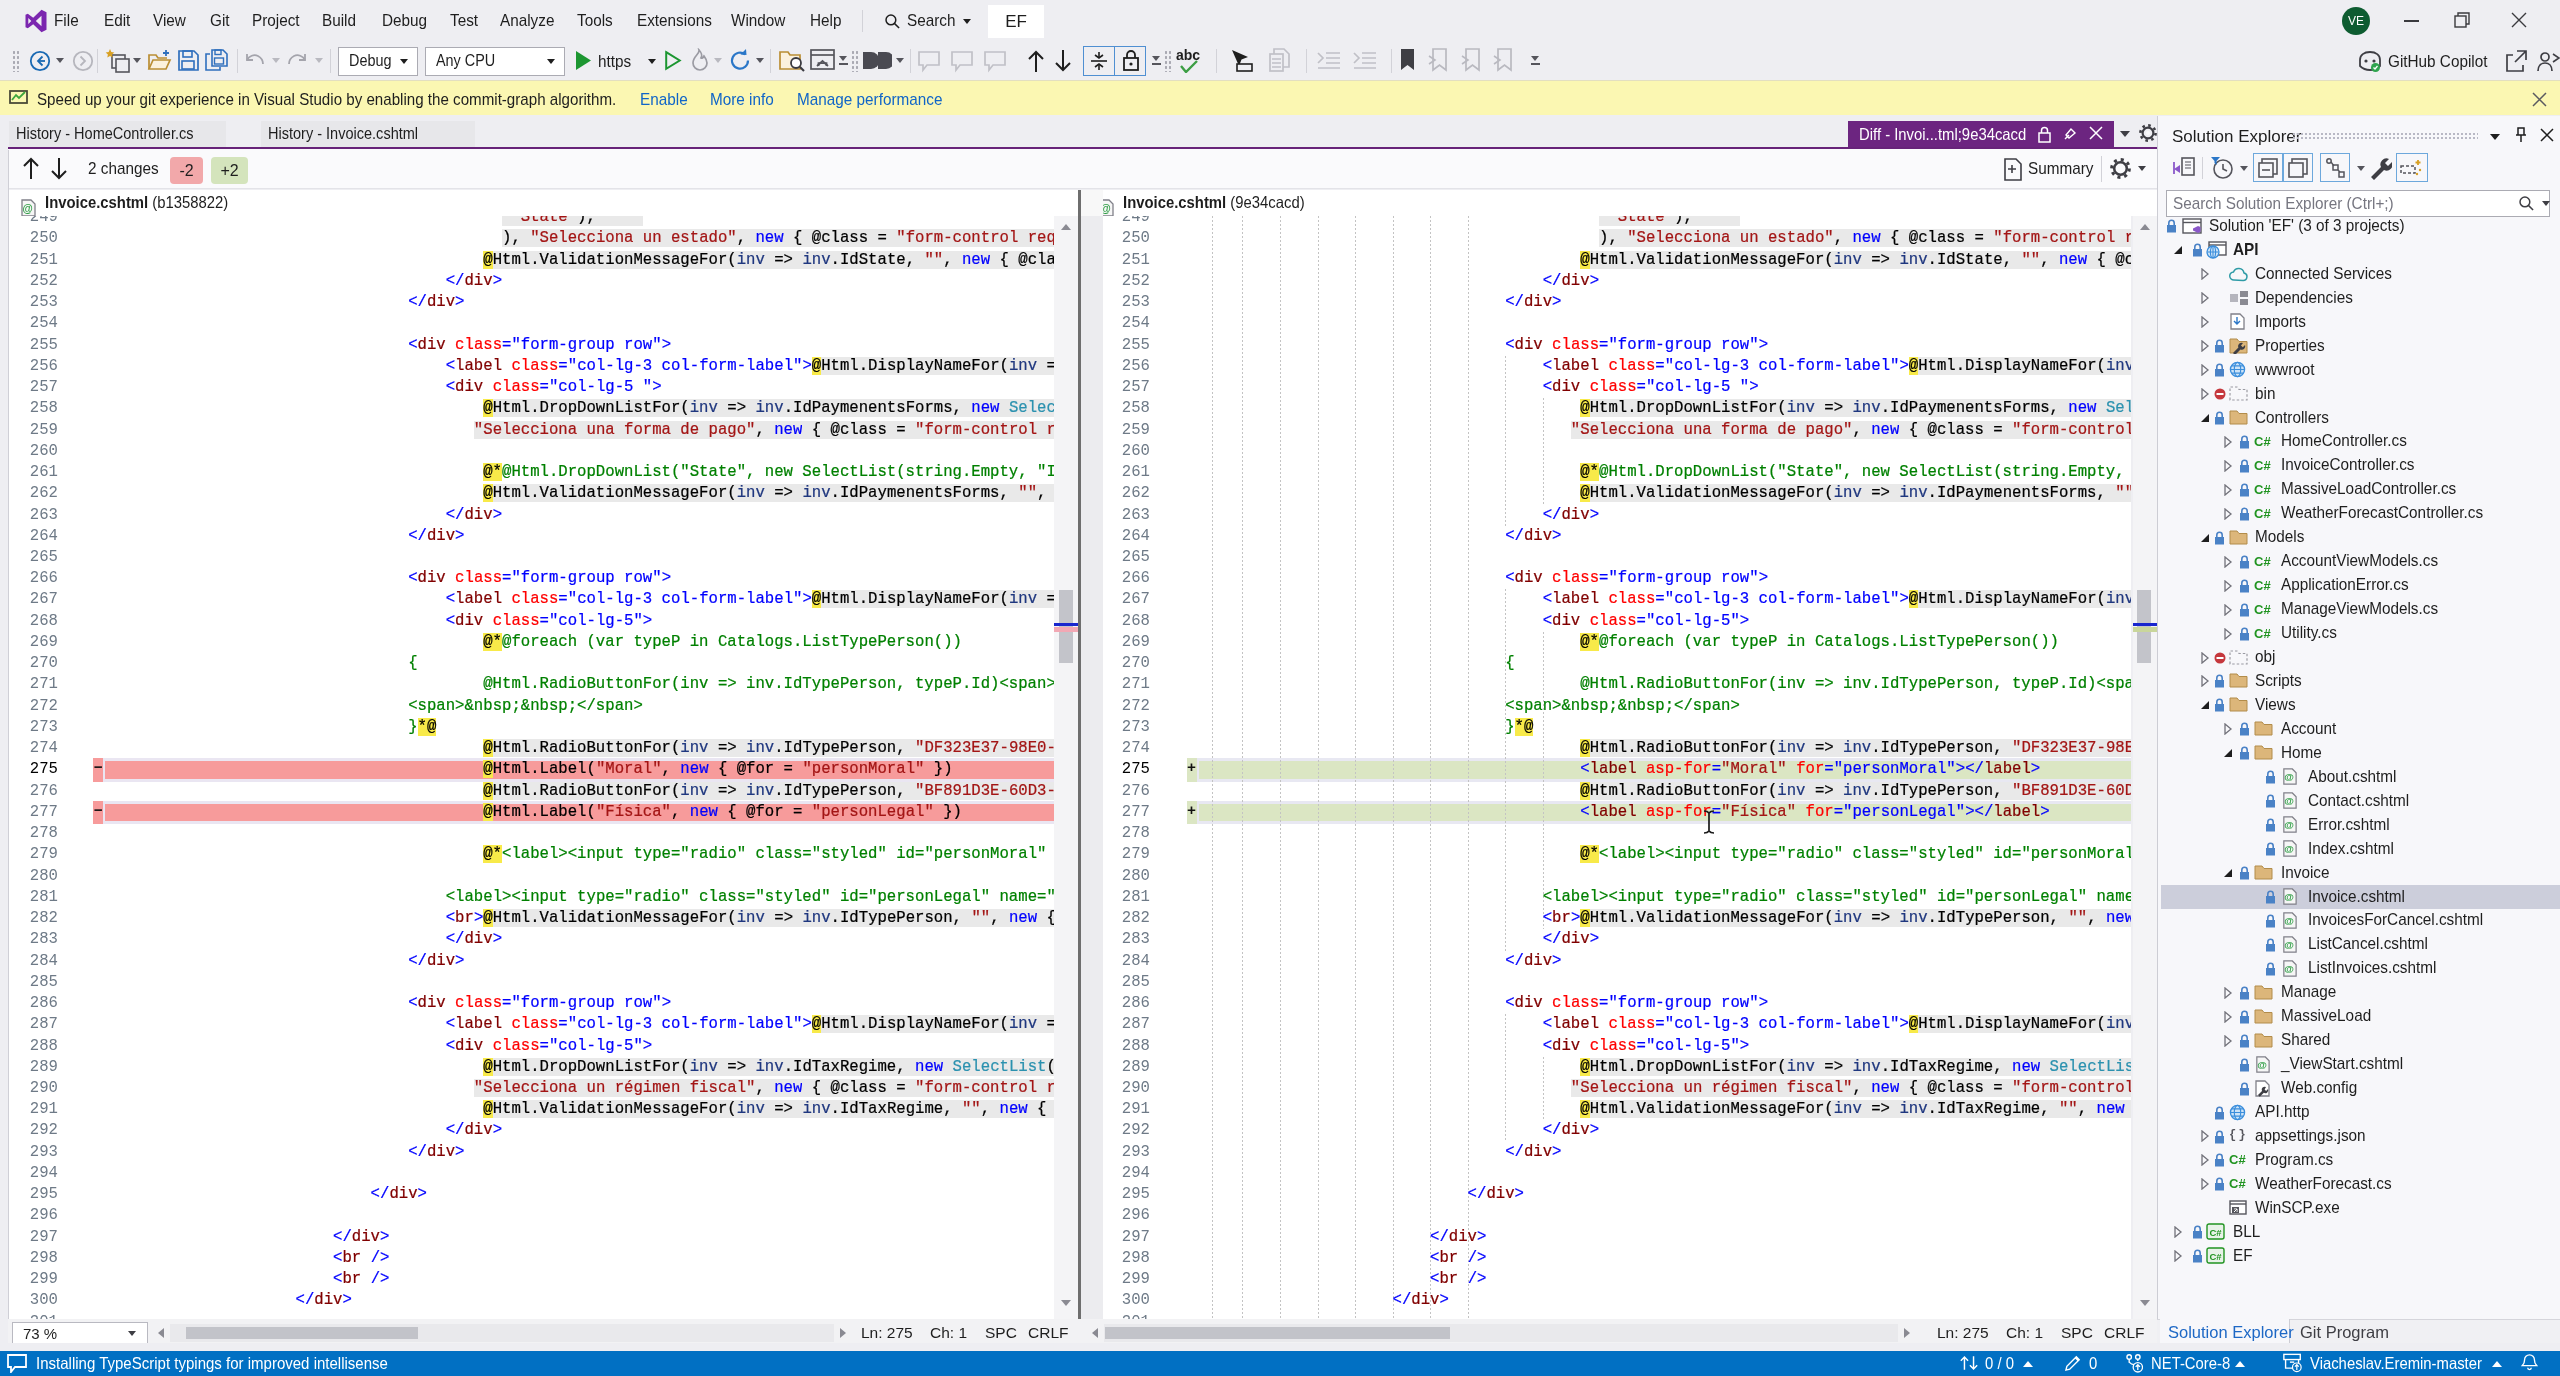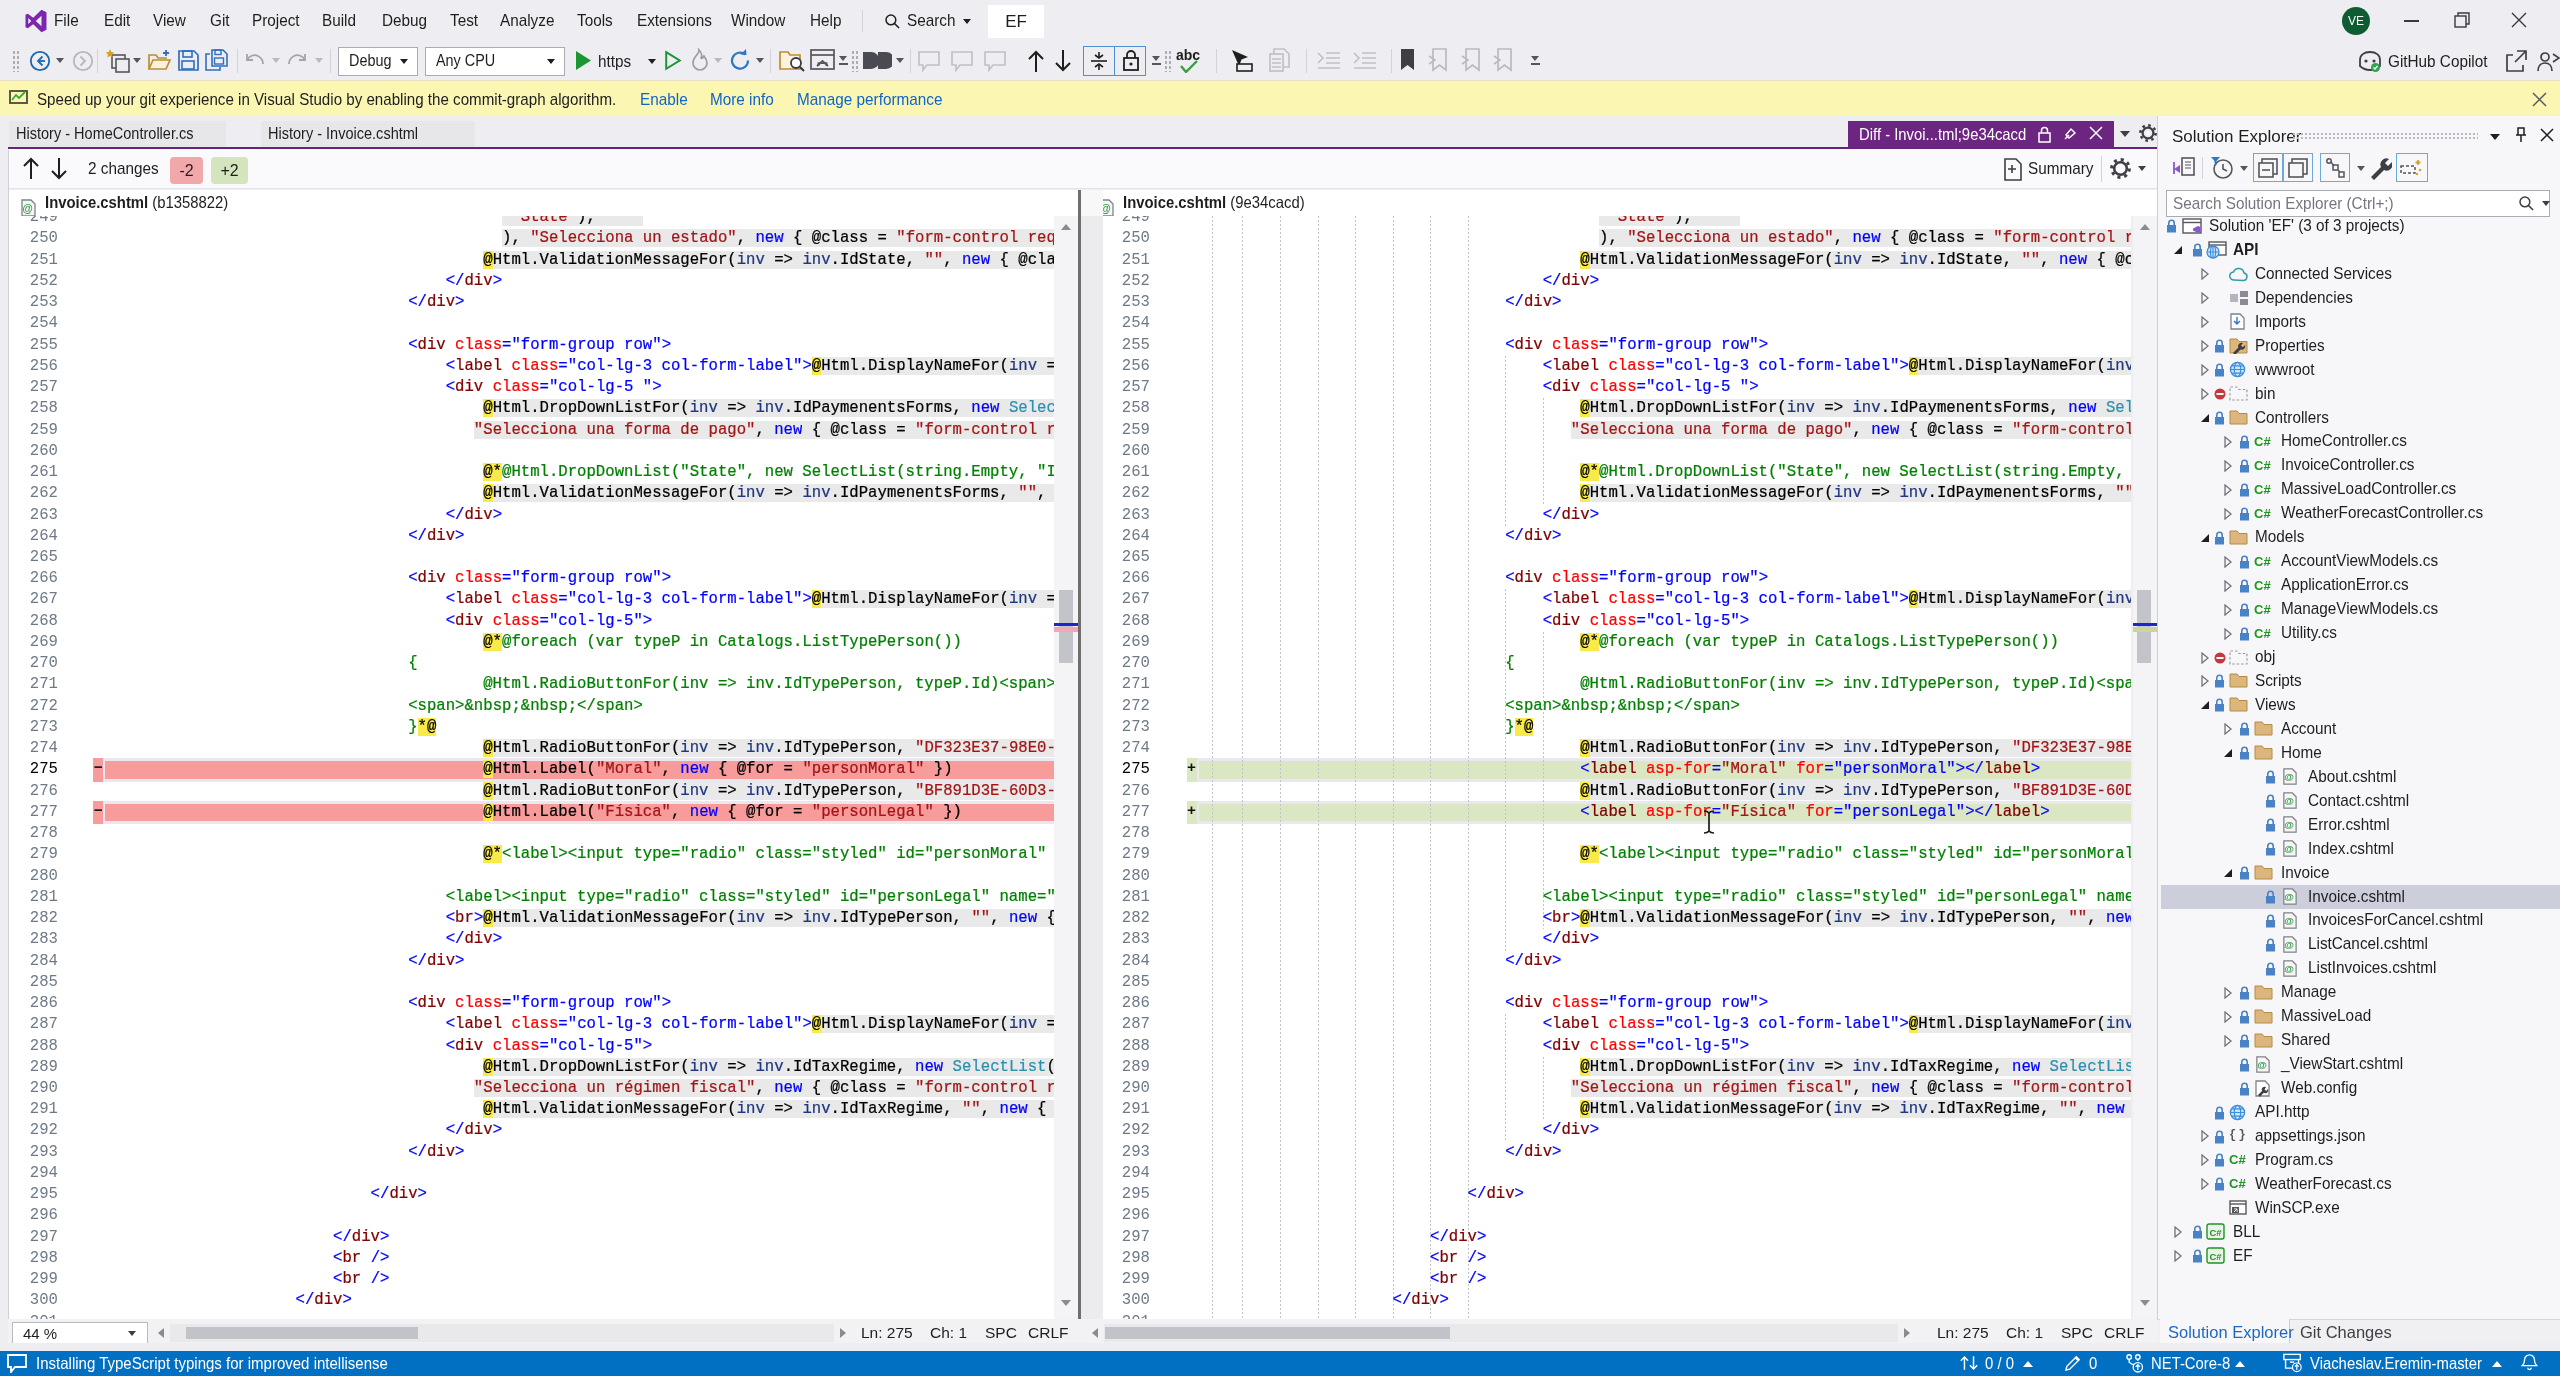--- a/index.html
+++ b/index.html
@@ -545,21 +545,21 @@
 <div class="abs" style="left:2137.1px;top:590px;width:14px;height:73px;background:#C3C4CA"></div>
 <div class="abs" style="left:2132.5px;top:623px;width:24px;height:3px;background:#1927CE"></div>
 <div class="abs" style="left:2132.5px;top:626.5px;width:24px;height:5.5px;background:#C9D69B"></div>
 <div class="abs" style="left:1078.4px;top:216px;width:3px;height:1103px;background:#6E6E6E"></div>
 <div class="abs" style="left:1079px;top:1319px;width:1.5px;height:24px;background:#B9B9C1"></div>
 <div class="abs" style="left:1081.4px;top:216px;width:21.6px;height:1103px;background:#ECECEF"></div>
 <div class="abs" style="left:1078.4px;top:190px;width:3px;height:26px;background:#6E6E6E"></div>
 <div class="abs" style="left:1081.4px;top:190px;width:21.6px;height:26px;background:#F8F8F8"></div>
 <div class="abs" style="left:8px;top:1319px;width:2149px;height:24px;background:#F2F2F4"></div>
 <div class="abs" style="left:12px;top:1322px;width:136px;height:23px;background:#fff;border:1px solid #B9B9C1;font-size:15px;color:#1E1E1E">
-    <span style="position:absolute;left:10px;top:2px">44 %</span>
+    <span style="position:absolute;left:10px;top:2px">73 %</span>
   </div>
 <div class="car" style="left:128px;top:1331px;border-left-width:4px;border-right-width:4px;border-top-width:5px;border-top-color:#3E3E44"></div>
 <div class="car" style="left:158px;top:1328px;border-top:5px solid transparent;border-bottom:5px solid transparent;border-right:6px solid #8A8A92;border-left:none;width:0"></div>
 <div class="abs" style="left:170px;top:1324px;width:664px;height:18px;background:#E9E9EC"></div>
 <div class="abs" style="left:186px;top:1327px;width:232px;height:12px;background:#C2C3C9"></div>
 <div class="car" style="left:840px;top:1328px;border-top:5px solid transparent;border-bottom:5px solid transparent;border-left:6px solid #8A8A92;border-right:none;width:0"></div>
 <div class="abs" style="left:861px;top:1324px;font-size:15.5px;color:#1E1E1E">Ln: 275</div>
 <div class="abs" style="left:930px;top:1324px;font-size:15.5px;color:#1E1E1E">Ch: 1</div>
 <div class="abs" style="left:985px;top:1324px;font-size:15.5px;color:#1E1E1E">SPC</div>
 <div class="abs" style="left:1028px;top:1324px;font-size:15.5px;color:#1E1E1E">CRLF</div>
@@ -1063,21 +1063,21 @@
     <path d="M2.8 6V4a2.7 2.7 0 015.4 0v2" fill="none" stroke="#4A82C6" stroke-width="1.6"></path>
   </svg>
 <svg class="abs" style="left:2206px;top:1247px" width="19" height="17" viewBox="0 0 19 17">
     <rect x="1" y="1" width="17" height="15" rx="2" fill="#E8F2E8" stroke="#219421" stroke-width="1.4"></rect>
     <text x="9.5" y="12.5" font-size="9.5" font-weight="bold" fill="#219421" text-anchor="middle" font-family="Liberation Sans">C#</text>
   </svg>
 <div class="abs" style="left:2233px;top:1245.8px;font-size:17px;font-weight:normal;color:#1E1E1E;transform:scaleX(0.9);transform-origin:0 50%;white-space:nowrap">EF</div>
 <div class="abs" style="left:2157px;top:1319px;width:403px;height:31.5px;background:#F0F0F3;border-top:1px solid #D5D5DB"></div>
 <div class="abs" style="left:2160px;top:1319px;width:130px;height:31.5px;background:#F7F7FA;border-right:1px solid #CDCDD4"></div>
 <div class="abs" style="left:2168px;top:1323px;font-size:16.5px;color:#1E68C5">Solution Explorer</div>
-<div class="abs" style="left:2300px;top:1323px;font-size:16.5px;color:#3E3E44">Git Changes</div>
+<div class="abs" style="left:2300px;top:1323px;font-size:16.5px;color:#3E3E44">Git Program</div>
 <div class="abs" style="left:0;top:1343px;width:2560px;height:8px;background:#EEEEF2"></div>
 <div class="abs" style="left:0;top:1350.5px;width:2560px;height:25.5px;background:#0170C3"></div>
 <svg class="abs" style="left:7px;top:1354px" width="20" height="19" viewBox="0 0 20 19">
     <path d="M1 1h18v12H8l-4 5v-5H1z" fill="none" stroke="#fff" stroke-width="1.8"></path>
   </svg>
 <div class="abs" style="left:36px;top:1354px;font-size:16.5px;color:#fff;transform:scaleX(0.91);transform-origin:0 50%">Installing TypeScript typings for improved intellisense</div>
 <svg class="abs" style="left:1959px;top:1354px" width="20" height="18" viewBox="0 0 22 19">
     <path d="M6 17V3M2 7l4-4 4 4" fill="none" stroke="#fff" stroke-width="1.6"></path>
     <path d="M16 2v14M12 12l4 4 4-4" fill="none" stroke="#fff" stroke-width="1.6"></path>
   </svg>

